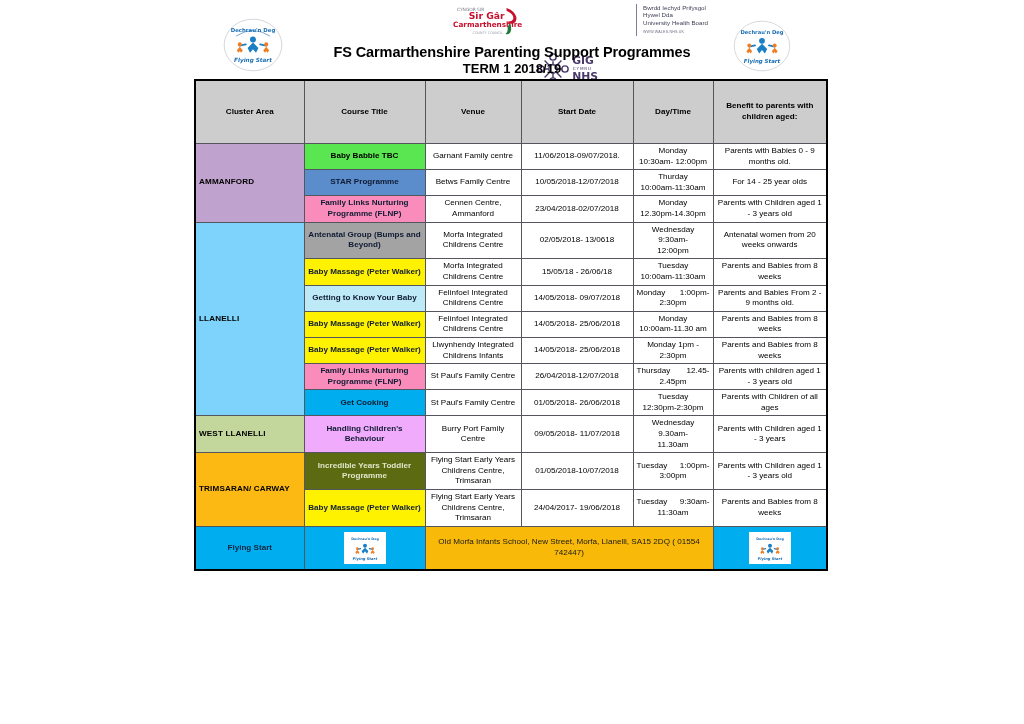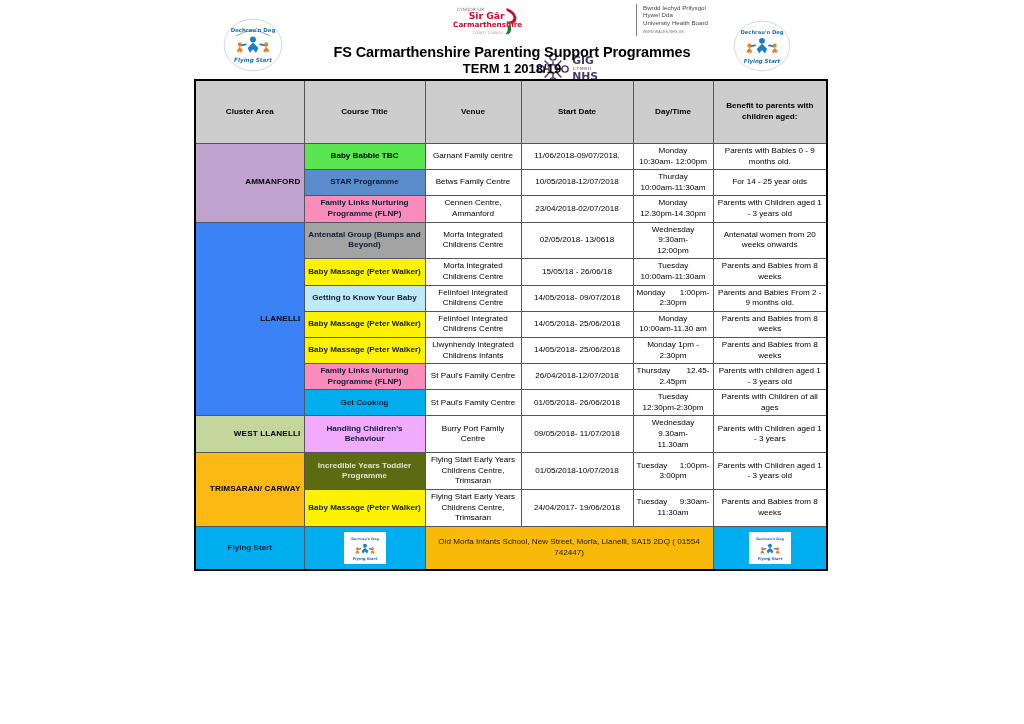--- a/index.html
+++ b/index.html
@@ -106,21 +106,21 @@
   th.hdr {
     background: #cdcdcd;
     height: 58px;
     text-align: center;
     font-weight: bold;
     font-size: 9.4px;
     line-height: 11.5px;
     border: 1px solid #53565c;
   }
   td.cluster {
-    text-align: right;
+    text-align: left;
     font-weight: bold;
     font-size: 8.6px;
     letter-spacing: .15px;
   }
   td.course {
     text-align: center;
     font-weight: bold;
     font-size: 8.6px;
     line-height: 11.2px;
   }
@@ -300,21 +300,21 @@
             <td class="course" style="background: rgb(249, 140, 187); color: rgb(16, 28, 51);">Family Links Nurturing Programme (FLNP)</td>
             <td class="plain">Cennen Centre, Ammanford</td>
             <td class="plain">23/04/2018-02/07/2018</td>
             <td class="daytime">
               <div>Monday</div>
               <div>12.30pm-14.30pm</div>
             </td>
             <td class="plain">Parents with Children aged 1 - 3 years old</td>
           </tr>
           <tr>
-            <td class="cluster" rowspan="7" style="background: #3b82f6; color: rgb(0, 0, 0);">LLANELLI</td>
+            <td class="cluster" rowspan="7" style="background: #7dd3fc; color: rgb(0, 0, 0);">LLANELLI</td>
             <td class="course" style="background: #a3a3a3; color: rgb(16, 28, 51);">Antenatal Group (Bumps and Beyond)</td>
             <td class="plain">Morfa Integrated Childrens Centre</td>
             <td class="plain">02/05/2018- 13/0618</td>
             <td class="daytime">
               <div>Wednesday 9:30am-</div>
               <div>12:00pm</div>
             </td>
             <td class="plain">Antenatal  women from 20 weeks onwards</td>
           </tr>
           <tr>

